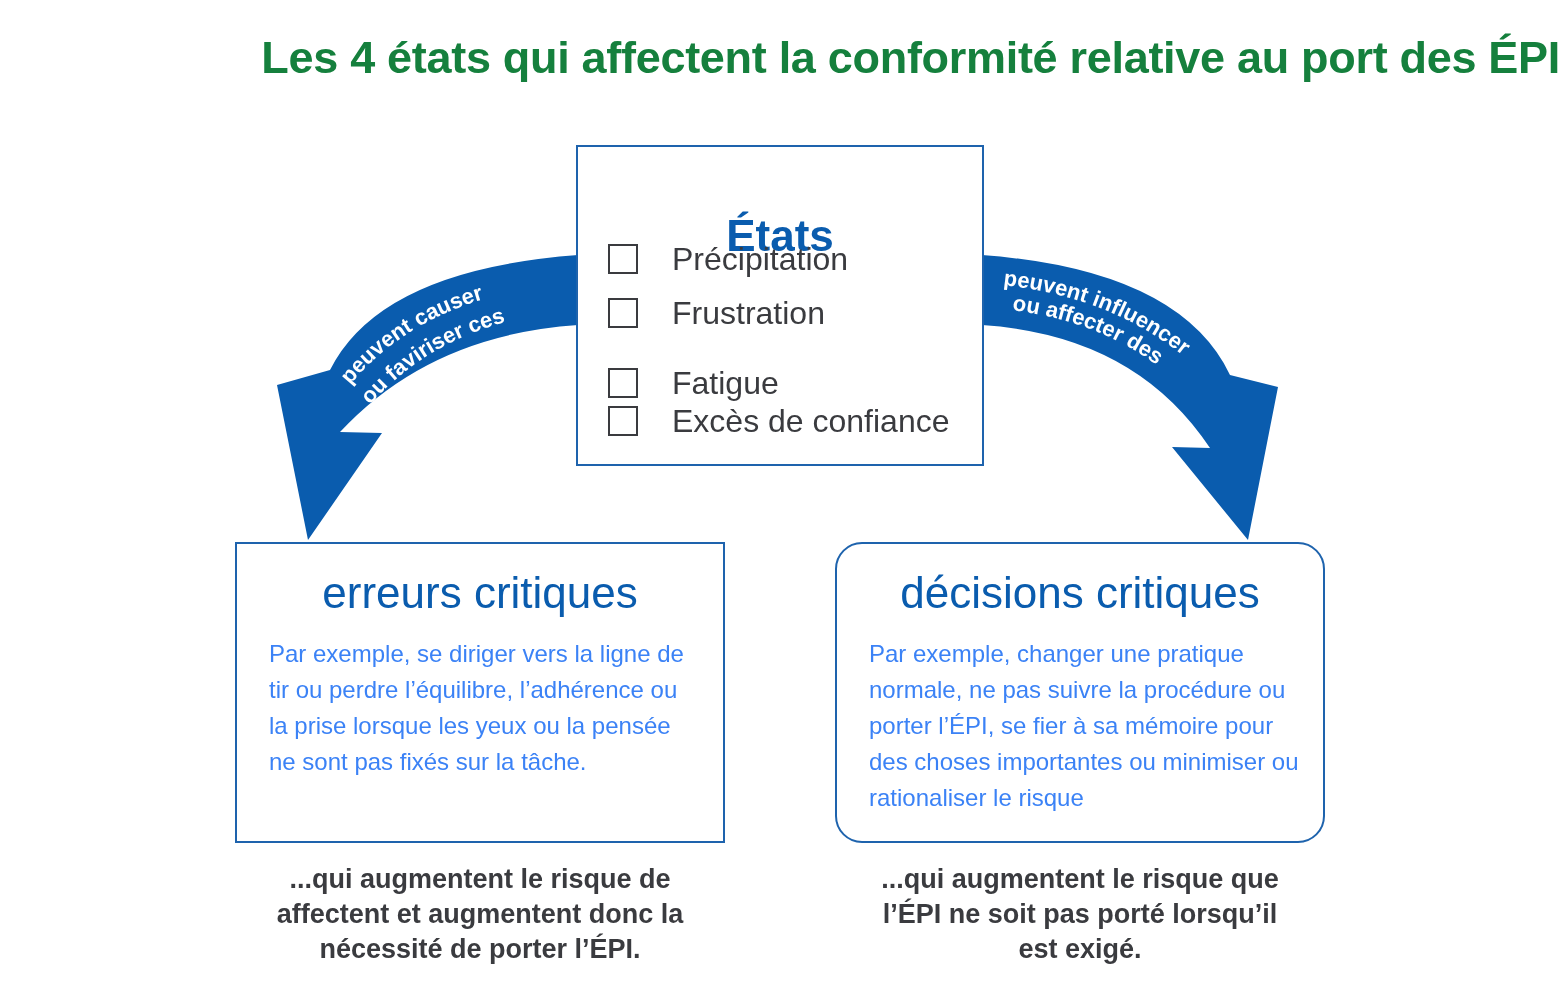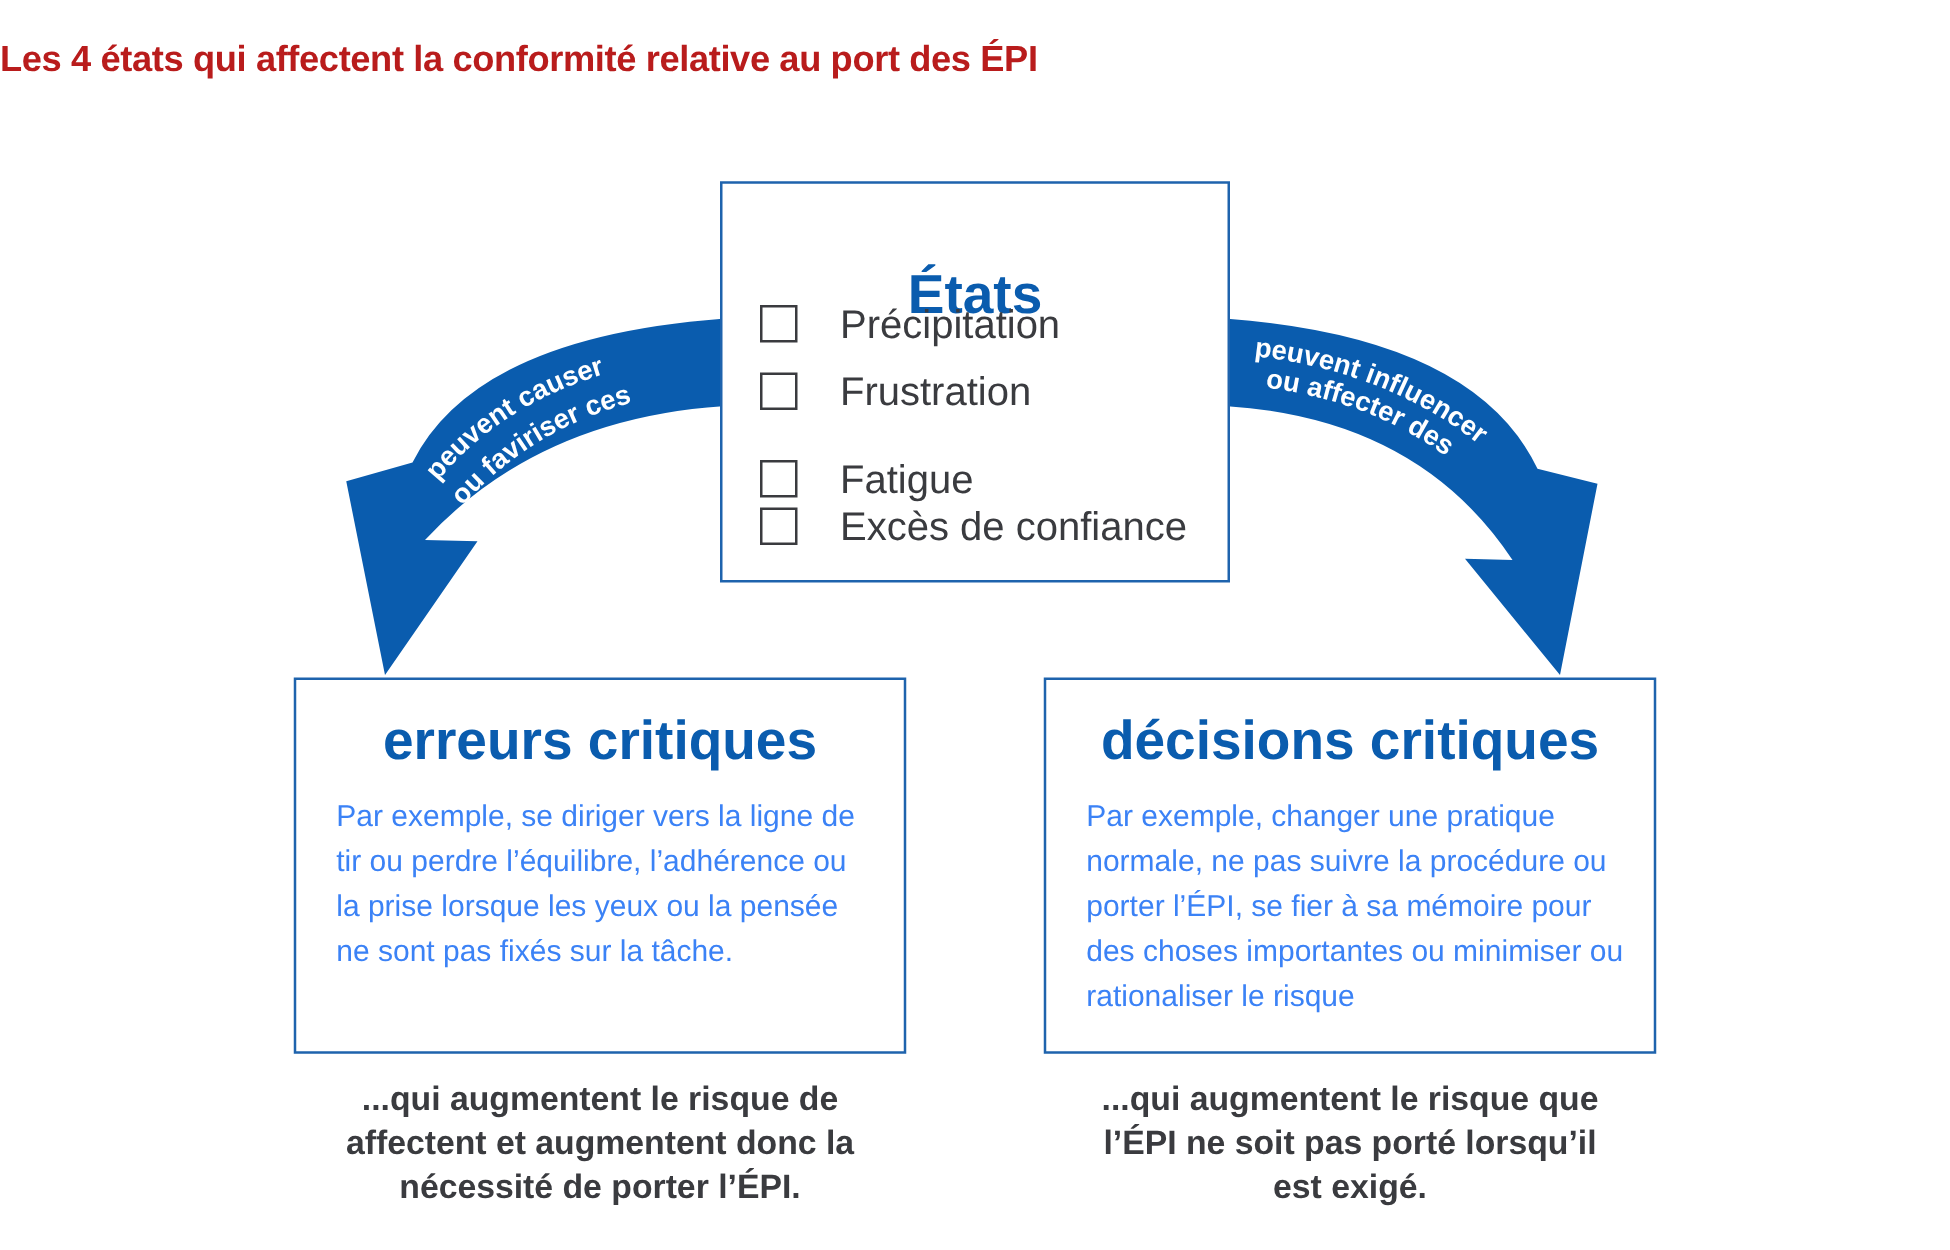--- a/index.html
+++ b/index.html
@@ -1,27 +1,27 @@
 <!DOCTYPE html>
 <html><head>
 <meta charset="utf-8">
 <style>
   html, body { margin: 0; padding: 0; background: #ffffff; }
   body { width: 1560px; height: 1000px; position: relative; overflow: hidden; font-family: "Liberation Sans", "DejaVu Sans", sans-serif; color: #3a3b3f; }
-  .title { position: absolute; left: 0; top: 32px; width: 1560px; text-align: left; font-size: 29px; font-weight: bold; color: #b91c1c; letter-spacing: -0.3px; }
+  .title { position: absolute; left: 0; top: 32px; width: 1560px; text-align: right; font-size: 45px; font-weight: bold; color: #15803d; letter-spacing: -0.3px; }
   .box { position: absolute; border: 2px solid #1e63ad; background: #fff; box-sizing: border-box; }
   .states-box { left: 576px; top: 145px; width: 408px; height: 321px; }
   .states-title { position: absolute; left: 0; top: 24px; width: 100%; text-align: center; font-size: 44px; font-weight: bold; color: #0a5cae; margin-top: 40px; }
   .state-item { position: absolute; left: 30px; height: 40px; display: flex; align-items: center; }
   .checkbox { width: 30px; height: 30px; border: 2px solid #3a3b3f; box-sizing: border-box; margin-right: 18px; }
   .state-label { font-size: 32px; color: #3a3b3f; margin-left: 16px; }
   .outcome-box { top: 542px; width: 490px; height: 301px; }
   .box-left { left: 235px; }
-  .box-right { left: 835px; }
-  .outcome-title { position: absolute; left: 0; top: 24px; width: 100%; text-align: center; font-size: 44px; font-weight: bold; color: #0a5cae; }
+  .box-right { left: 835px; border-radius: 27px; }
+  .outcome-title { position: absolute; left: 0; top: 24px; width: 100%; text-align: center; font-size: 44px; font-weight: normal; color: #0a5cae; }
   .outcome-text { position: absolute; left: 32px; top: 92px; width: 430px; font-size: 24px; line-height: 36px; color: #3b82f6; }
   .conclusion { position: absolute; top: 862px; width: 500px; text-align: center; font-size: 27px; font-weight: bold; line-height: 35px; color: #3a3b3f; }
   .concl-left { left: 230px; }
   .concl-right { left: 830px; }
   svg.arrows { position: absolute; left: 0; top: 0; }
   .arrow-text { font-family: "Liberation Sans", sans-serif; font-weight: bold; font-size: 22px; fill: #ffffff; }
 </style>
 </head>
 <body>
 

